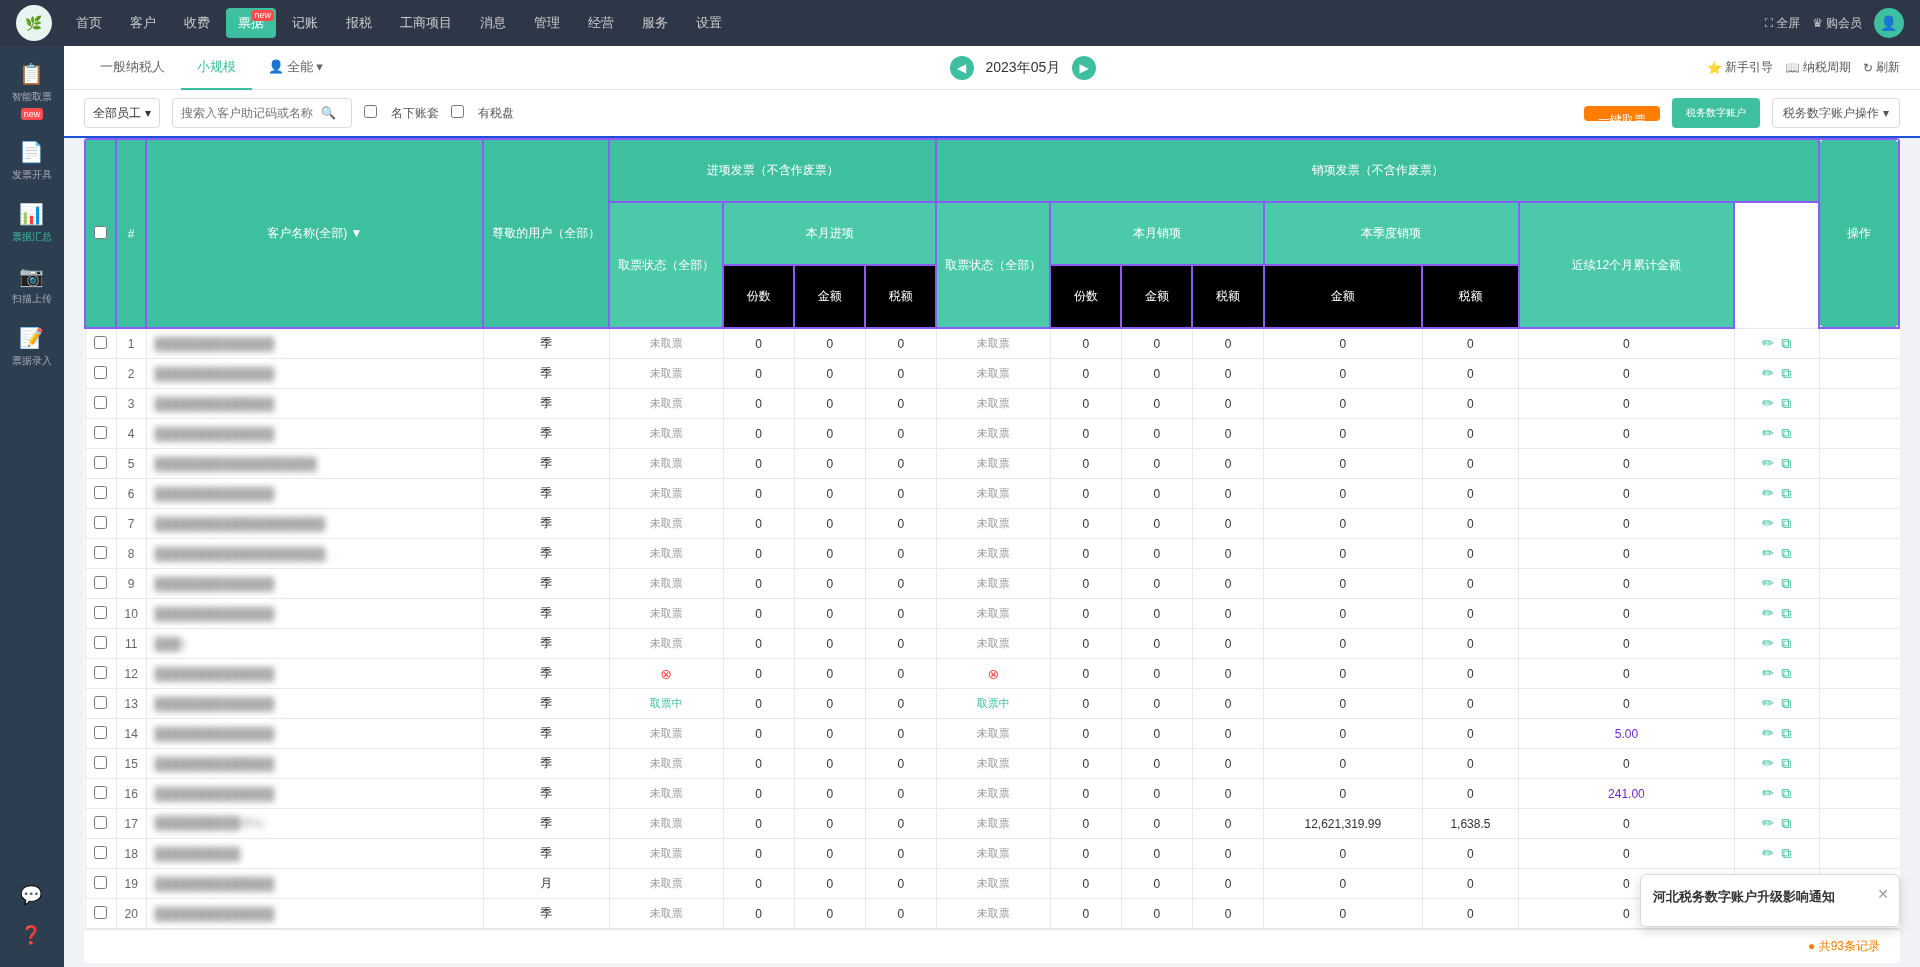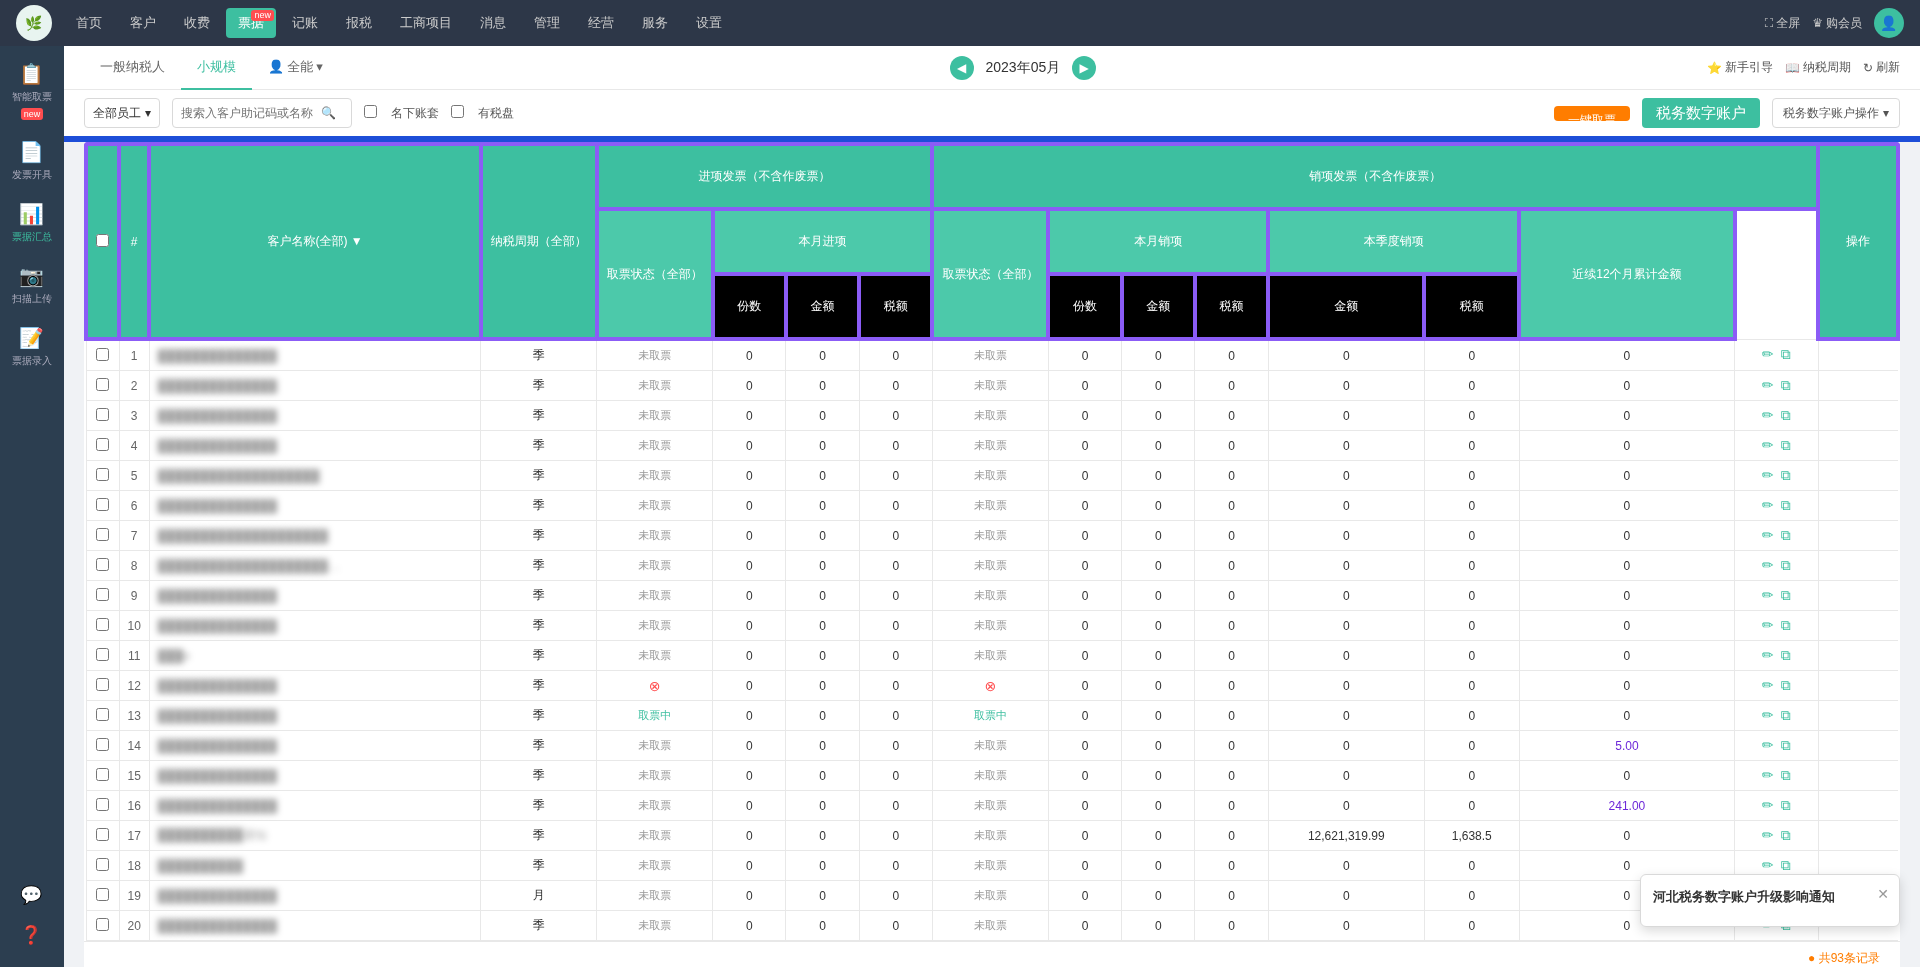--- a/index.html
+++ b/index.html
@@ -196,21 +196,21 @@
       color: #555;
     }
 
     
     .toolbar {
       background: #fff;
       padding: 8px 20px;
       display: flex;
       align-items: center;
       gap: 12px;
-      border-bottom: 6px solid #1d4ed8;
+      border-bottom: 2px solid #1d4ed8;
     }
     .filter-select {
       display: flex;
       align-items: center;
       border: 1px solid #d9d9d9;
       border-radius: 4px;
       height: 30px;
       padding: 0 8px;
       background: #fff;
       cursor: pointer;
@@ -255,21 +255,21 @@
       font-size: 12px;
       cursor: pointer;
       height: 15px;
     }
     .btn-secondary {
       background: #3dbfa0;
       color: #fff;
       border: none;
       border-radius: 4px;
       padding: 6px 14px;
-      font-size: 15px;
+      font-size: 10px;
       cursor: pointer;
       height: 30px;
     }
     .btn-dropdown {
       display: flex; align-items: center; gap: 4px;
       background: #fff;
       color: #555;
       border: 1px solid #d9d9d9;
       border-radius: 4px;
       padding: 5px 10px;
@@ -297,21 +297,21 @@
       border-collapse: collapse;
       font-size: 12px;
       min-width: 1600px;
     }
     
     thead tr th {
       background: #3dbfa0;
       color: #fff;
       padding: 22px 8px;
       text-align: center;
-      border: 4px solid #8b5cf6;
+      border: 2px solid #8b5cf6;
       white-space: nowrap;
       font-weight: normal;
     }
     
     thead tr.header-row-2 th {
       background: #4cc9aa;
     }
     thead tr.header-row-3 th {
       background: #000000;
     }
@@ -530,21 +530,21 @@
     <div class="table-wrapper">
       <table>
         <thead>
 
           <tr>
             <th rowspan="3" style="width:30px;">
               <input type="checkbox" style="">
             </th>
             <th rowspan="3" style="width:20px;">#</th>
             <th rowspan="3" style="min-width:160px;">客户名称(全部) ▼</th>
-            <th rowspan="3" style="width:70px;">纳税周期（全部）</th>
+            <th rowspan="3" style="width:70px;">尊敬的用户（全部）</th>
             <th colspan="4">进项发票（不含作废票）</th>
             <th colspan="8">销项发票（不含作废票）</th>
             <th rowspan="3" style="width:80px;border-radius:7px;">操作</th>
           </tr>
 
           <tr class="header-row-2">
             <th rowspan="2" style="width:80px;">取票状态（全部）</th>
             <th colspan="3">本月进项</th>
             <th rowspan="2" style="width:80px;">取票状态（全部）</th>
             <th colspan="3">本月销项</th>

